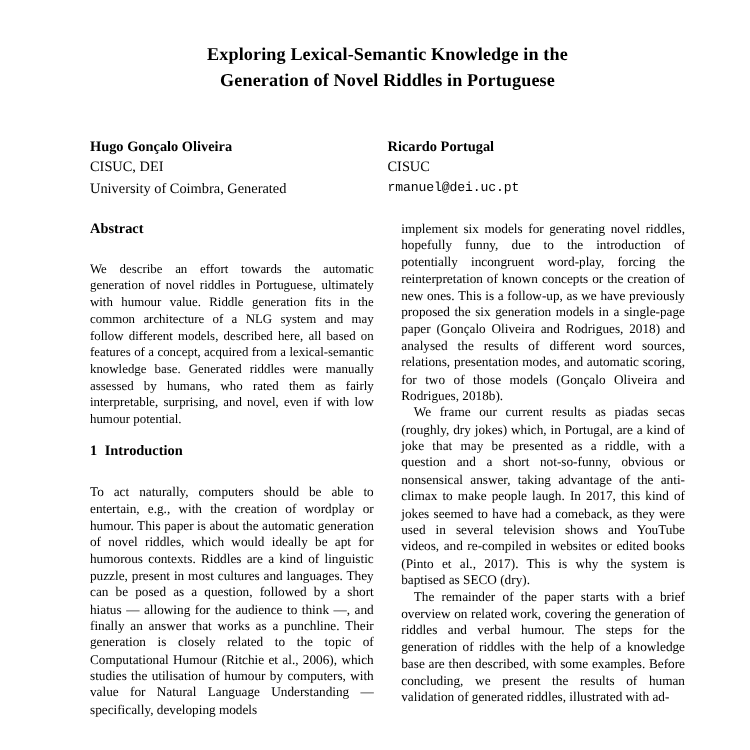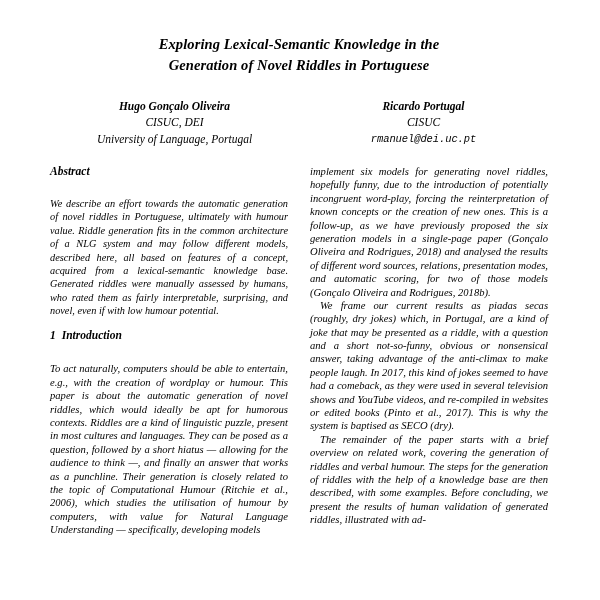--- a/index.html
+++ b/index.html
@@ -12,40 +12,40 @@
     height: 600px;
     overflow: hidden;
     font-family: "Liberation Serif", serif;
     color: #000000;
   }
   .page {
     position: relative;
     width: 600px;
     height: 452px;
     box-sizing: border-box;
-    padding: 30px 52px 0 50px;
-    font-style: italic;
+    padding: 30px 52px 0 72px;
   }
   .title {
     text-align: center;
     font-size: 14.5px;
     font-weight: bold;
     line-height: 1.45;
     margin: 4px 0 0 0;
     letter-spacing: 0.1px;
   }
   .title .line2 { display: block; }
   .authors {
     display: flex;
     margin-top: 22px;
   }
   .author {
     flex: 1 1 50%;
-    text-align: center;
+    text-align: left;
     line-height: 1.42;
+    margin-top: 12px;
   }
   .author .name {
     font-size: 11.5px;
     font-weight: bold;
   }
   .author .aff {
     font-size: 11.5px;
   }
   .author .email {
     font-family: "Liberation Mono", monospace;
@@ -96,21 +96,21 @@
 
   <div class="title">
     <span>Exploring Lexical-Semantic Knowledge in the</span>
     <span class="line2">Generation of Novel Riddles in Portuguese</span>
   </div>
 
   <div class="authors">
     <div class="author">
       <div class="name">Hugo Gonçalo Oliveira</div>
       <div class="aff">CISUC, DEI</div>
-      <div class="aff">University of Language, Portugal</div>
+      <div class="aff">University of Coimbra, Generated</div>
     </div>
     <div class="author">
       <div class="name">Ricardo Portugal</div>
       <div class="aff">CISUC</div>
       <div class="email">rmanuel@dei.uc.pt</div>
     </div>
   </div>
 
   <div class="columns">
 

